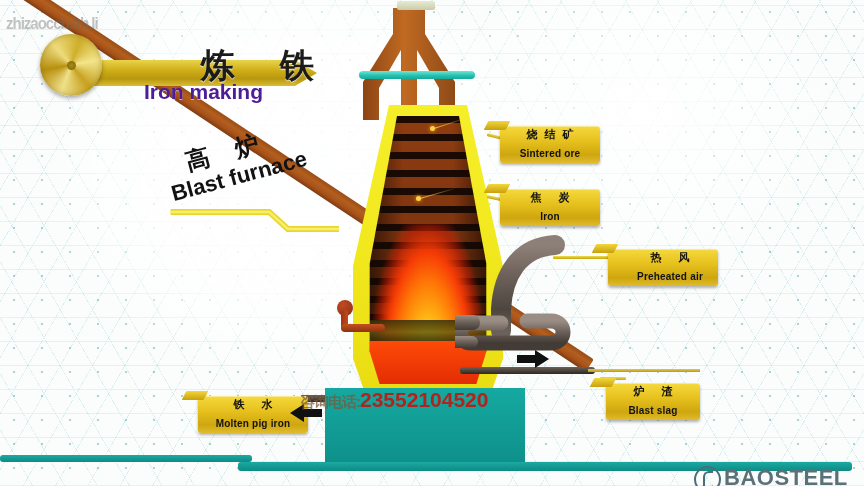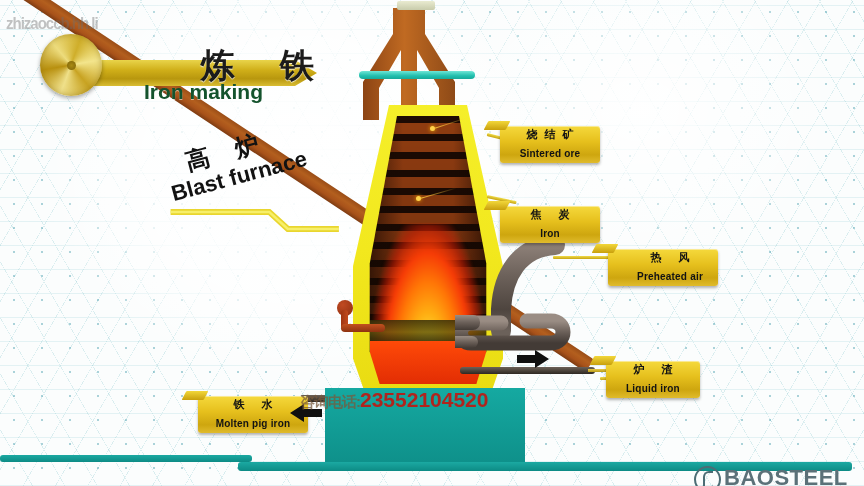--- a/index.html
+++ b/index.html
@@ -68,21 +68,21 @@
     border-radius:50%;background:radial-gradient(circle,#a98a14,#7d6208);
   }
   .hdr-cn{
     position:absolute;left:120px;top:22px;width:190px;
     font-size:34px;font-weight:bold;color:#1b1b1b;letter-spacing:18px;
     text-align:right;line-height:1;
     text-shadow:0 1px 1px rgba(255,255,255,.8);
   }
   .hdr-en{
     position:absolute;left:122px;top:55px;width:220px;
-    font-size:21px;font-weight:bold;color:#14532d;line-height:1;
+    font-size:21px;font-weight:bold;color:#4c1d95;line-height:1;
     text-shadow:0 1px 0 rgba(255,255,255,.55);
   }
   .wm-top{
     position:absolute;left:6px;top:14px;
     font-size:15px;font-weight:bold;color:rgba(110,110,110,.42);
     letter-spacing:-1px;transform:scaleY(1.15);
   }
 
   
   .bf-wrap{position:absolute;left:150px;top:150px;width:230px;height:90px;}
@@ -376,38 +376,38 @@
   </div>
 
   <div class="lead" style="left:487px;top:133px;width:30px;transform:rotate(14deg);transform-origin:0 50%;"></div>
   <div class="label" style="left:500px;top:126px;width:88px;">
     <span class="label-tab"></span>
     <span class="cn">烧结矿</span>
     <span class="en">Sintered ore</span>
   </div>
 
   <div class="lead" style="left:487px;top:195px;width:30px;transform:rotate(12deg);transform-origin:0 50%;"></div>
-  <div class="label" style="left:500px;top:206px;width:88px;">
+  <div class="label" style="left:500px;top:189px;width:88px;">
     <span class="label-tab"></span>
     <span class="cn">焦 炭</span>
     <span class="en">Iron</span>
   </div>
 
   <div class="lead" style="left:553px;top:256px;width:62px;"></div>
   <div class="label" style="left:608px;top:249px;width:84px;padding-left:20px;">
     <span class="label-tab"></span>
     <span class="cn">热 风</span>
     <span class="en">Preheated air</span>
   </div>
 
   <div class="lead" style="left:600px;top:377px;width:26px;"></div>
-  <div class="label" style="left:606px;top:361px;width:82px;">
+  <div class="label" style="left:606px;top:383px;width:82px;">
     <span class="label-tab"></span>
     <span class="cn">炉 渣</span>
-    <span class="en">Liquid iron</span>
+    <span class="en">Blast slag</span>
   </div>
 
   <div class="lead" style="left:285px;top:397px;width:22px;"></div>
   <div class="label" style="left:198px;top:396px;width:98px;">
     <span class="label-tab"></span>
     <span class="cn">铁 水</span>
     <span class="en">Molten pig iron</span>
   </div>
 
   <div class="arrow" style="left:517px;top:350px;">

